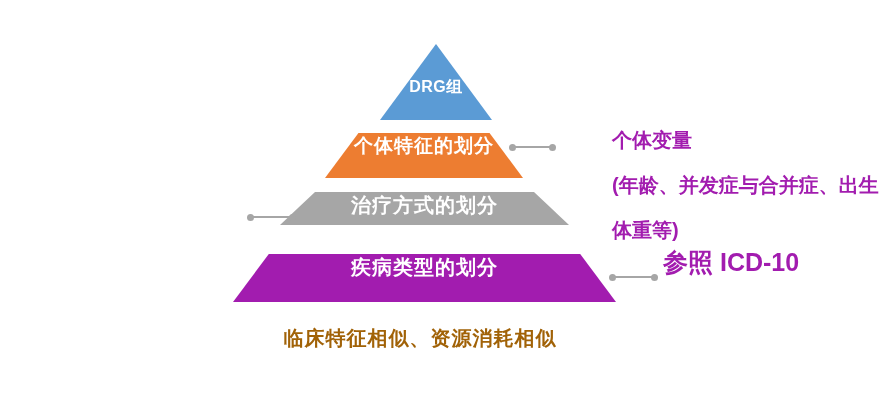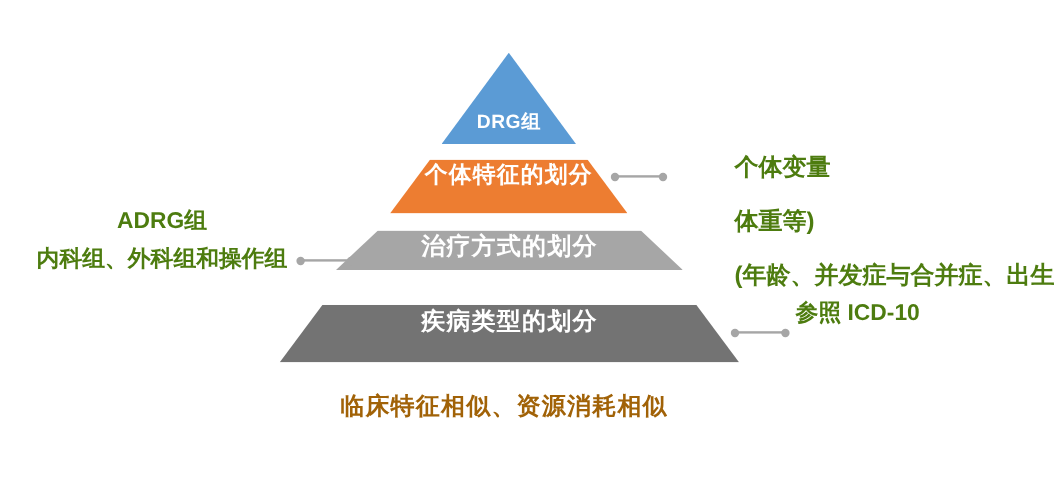--- a/index.html
+++ b/index.html
@@ -25,24 +25,24 @@
   .level {
     position: absolute;
     display: flex;
     justify-content: center;
     box-sizing: border-box;
     color: #ffffff;
     font-weight: bold;
     letter-spacing: 1px;
   }
   .level-1 {
-    left: 368px; top: 44px; width: 112px; height: 76px;
+    left: 380px; top: 44px; width: 112px; height: 76px;
     clip-path: polygon(50% 0, 100% 100%, 0 100%);
     align-items: flex-end;
-    padding-bottom: 7px;
+    padding-bottom: 22px;
     font-size: 16px;
     letter-spacing: 0.5px;
   }
   .level-2 {
     left: 325px; top: 133px; width: 198px; height: 45px;
     clip-path: polygon(16.9% 0, 83.1% 0, 100% 100%, 0 100%);
     font-size: 19px;
   }
   .level-3 {
     left: 280px; top: 192px; width: 289px; height: 33px;
@@ -72,39 +72,39 @@
   }
   .connector::before { left: -2px; }
   .connector::after  { right: -2px; }
   .connector-individual { left: 511px; top: 146px; width: 43px; }
   .connector-treatment  { left: 249px; top: 216px; width: 45px; }
   .connector-disease    { left: 611px; top: 276px; width: 45px; }
 
   
   .ann {
     position: absolute;
-    color: #4d7c0f;
+    color: #a21caf;
     font-weight: bold;
     white-space: nowrap;
   }
   .ann-left {
     left: 25px; top: 169px;
     width: 220px;
     text-align: center;
     font-size: 19px;
     line-height: 32px;
   }
   .ann-right-top {
     left: 612px; top: 118px;
     font-size: 20px;
     line-height: 45px;
   }
   .ann-right-bottom {
     left: 663px; top: 246px;
-    font-size: 19px;
+    font-size: 25px;
     line-height: 32px;
   }
   .caption {
     position: absolute;
     left: 230px; top: 325px;
     width: 380px;
     text-align: center;
     color: #a16207;
     font-weight: bold;
     font-size: 20px;
@@ -122,37 +122,33 @@
   </div>
 
   <div class="level level-2" style="background-color: rgb(237, 125, 49);">
     <span>个体特征的划分</span>
   </div>
 
   <div class="level level-3" style="background-color: rgb(166, 166, 166);">
     <span>治疗方式的划分</span>
   </div>
 
-  <div class="level level-4" style="background-color: #737373; font-family: Liberation Serif, serif;">
+  <div class="level level-4" style="background-color: #a21caf; font-family: Liberation Serif, serif;">
     <span>疾病类型的划分</span>
   </div>
 
   <div class="connector connector-individual"></div>
   <div class="connector connector-treatment"></div>
   <div class="connector connector-disease"></div>
 
-  <div class="ann ann-left">
-    <div>ADRG组</div>
-    <div>内科组、外科组和操作组</div>
-  </div>
 
   <div class="ann ann-right-top">
     <div>个体变量</div>
+    <div>(年龄、并发症与合并症、出生</div>
     <div>体重等)</div>
-    <div>(年龄、并发症与合并症、出生</div>
   </div>
 
   <div class="ann ann-right-bottom">
     <div>参照 ICD-10</div>
   </div>
 
   <div class="caption">临床特征相似、资源消耗相似</div>
 
 </div>
 

